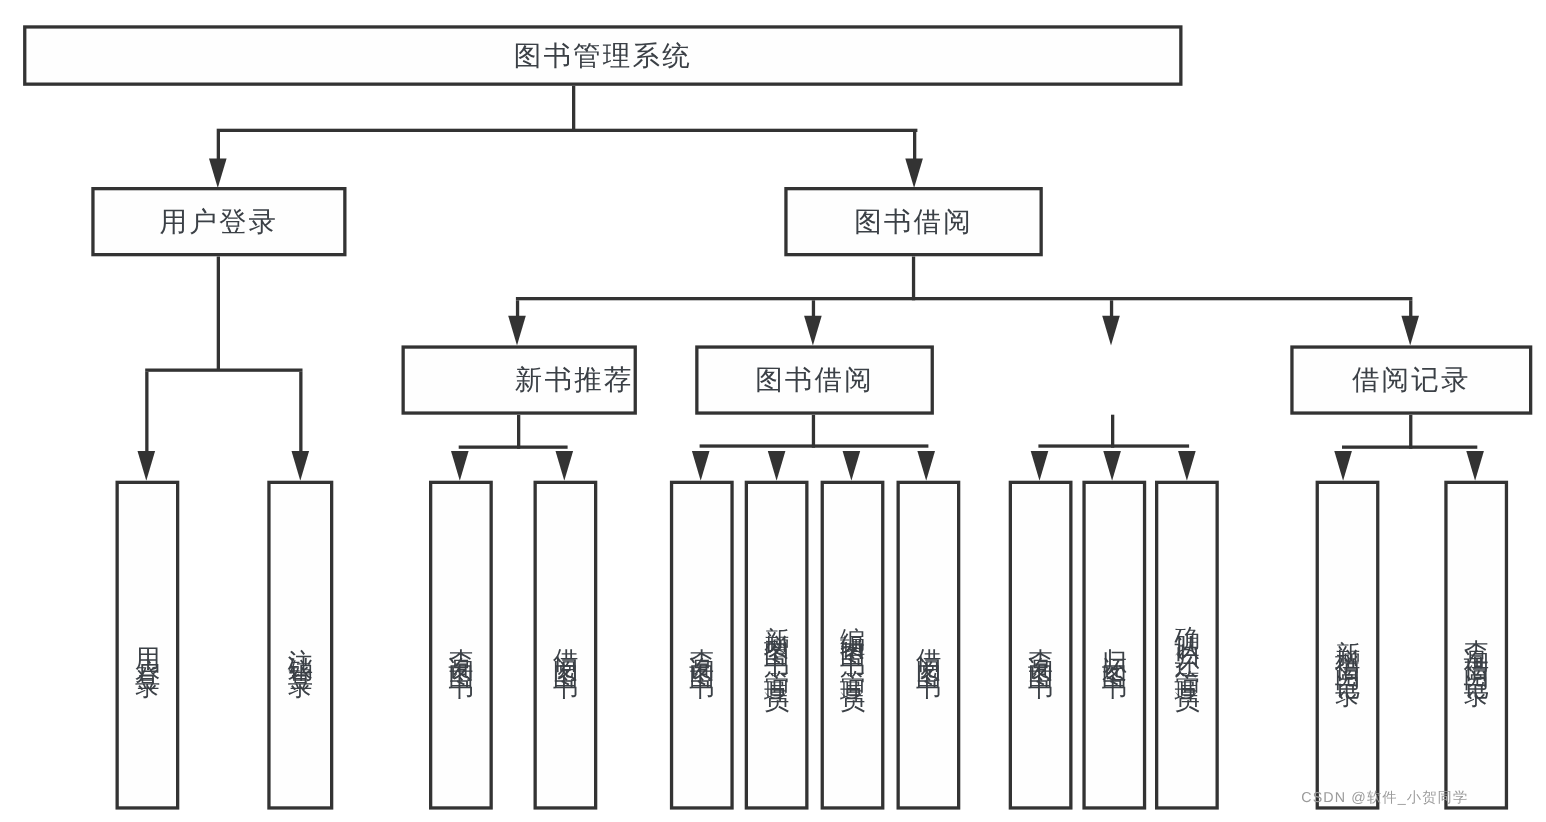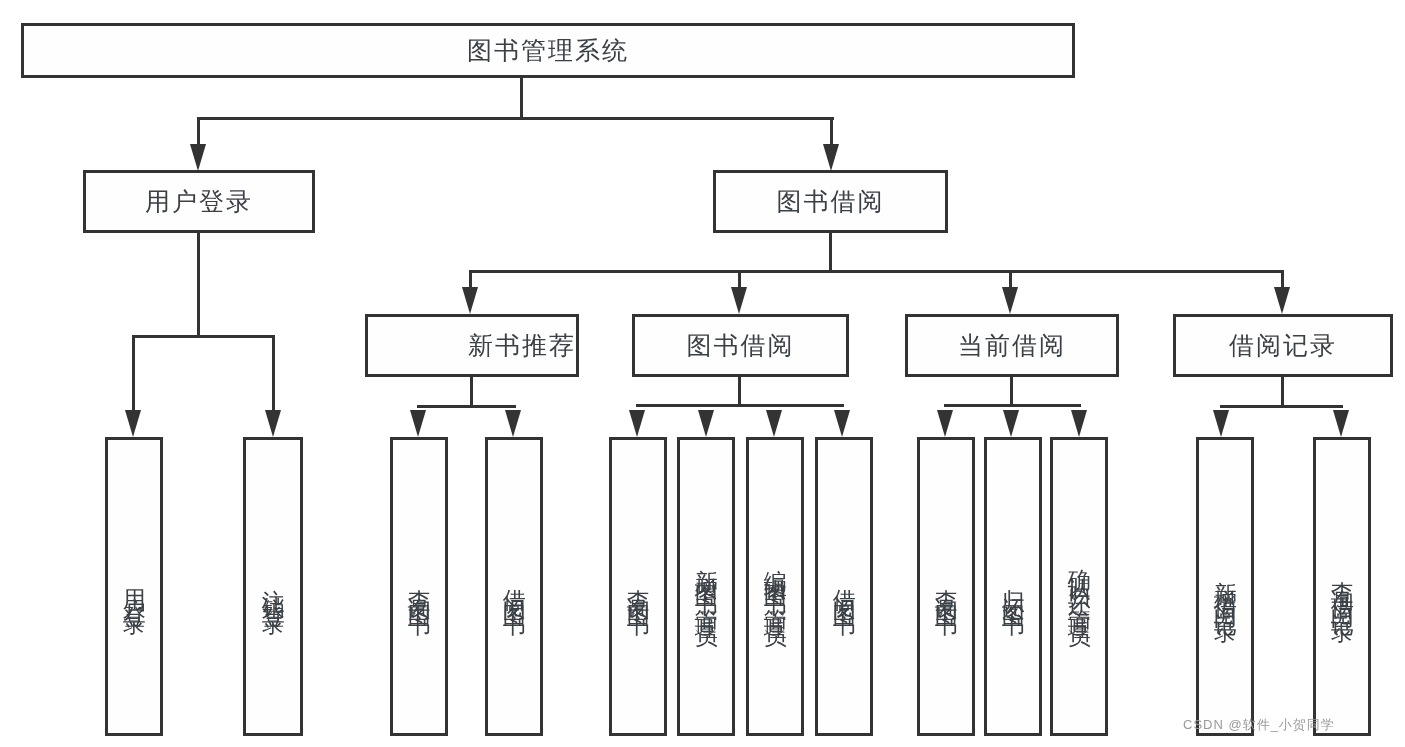--- a/index.html
+++ b/index.html
@@ -151,23 +151,20 @@
   <div class="box" id="b-mgmt">
     <span class="lbl">图书借阅</span>
   </div>
 
   <div class="box" id="b-newrec">
     <span class="lbl">新书推荐</span>
   </div>
   <div class="box" id="b-bborrow">
     <span class="lbl">图书借阅</span>
   </div>
-  <div class="box" id="b-current">
-    <span class="lbl">当前借阅</span>
-  </div>
   <div class="box" id="b-records">
     <span class="lbl">借阅记录</span>
   </div>
 
   <div class="box v" id="b-l1">
     <span class="lbl">用户登录</span>
   </div>
   <div class="box v" id="b-l2">
     <span class="lbl">注销登录</span>
   </div>

